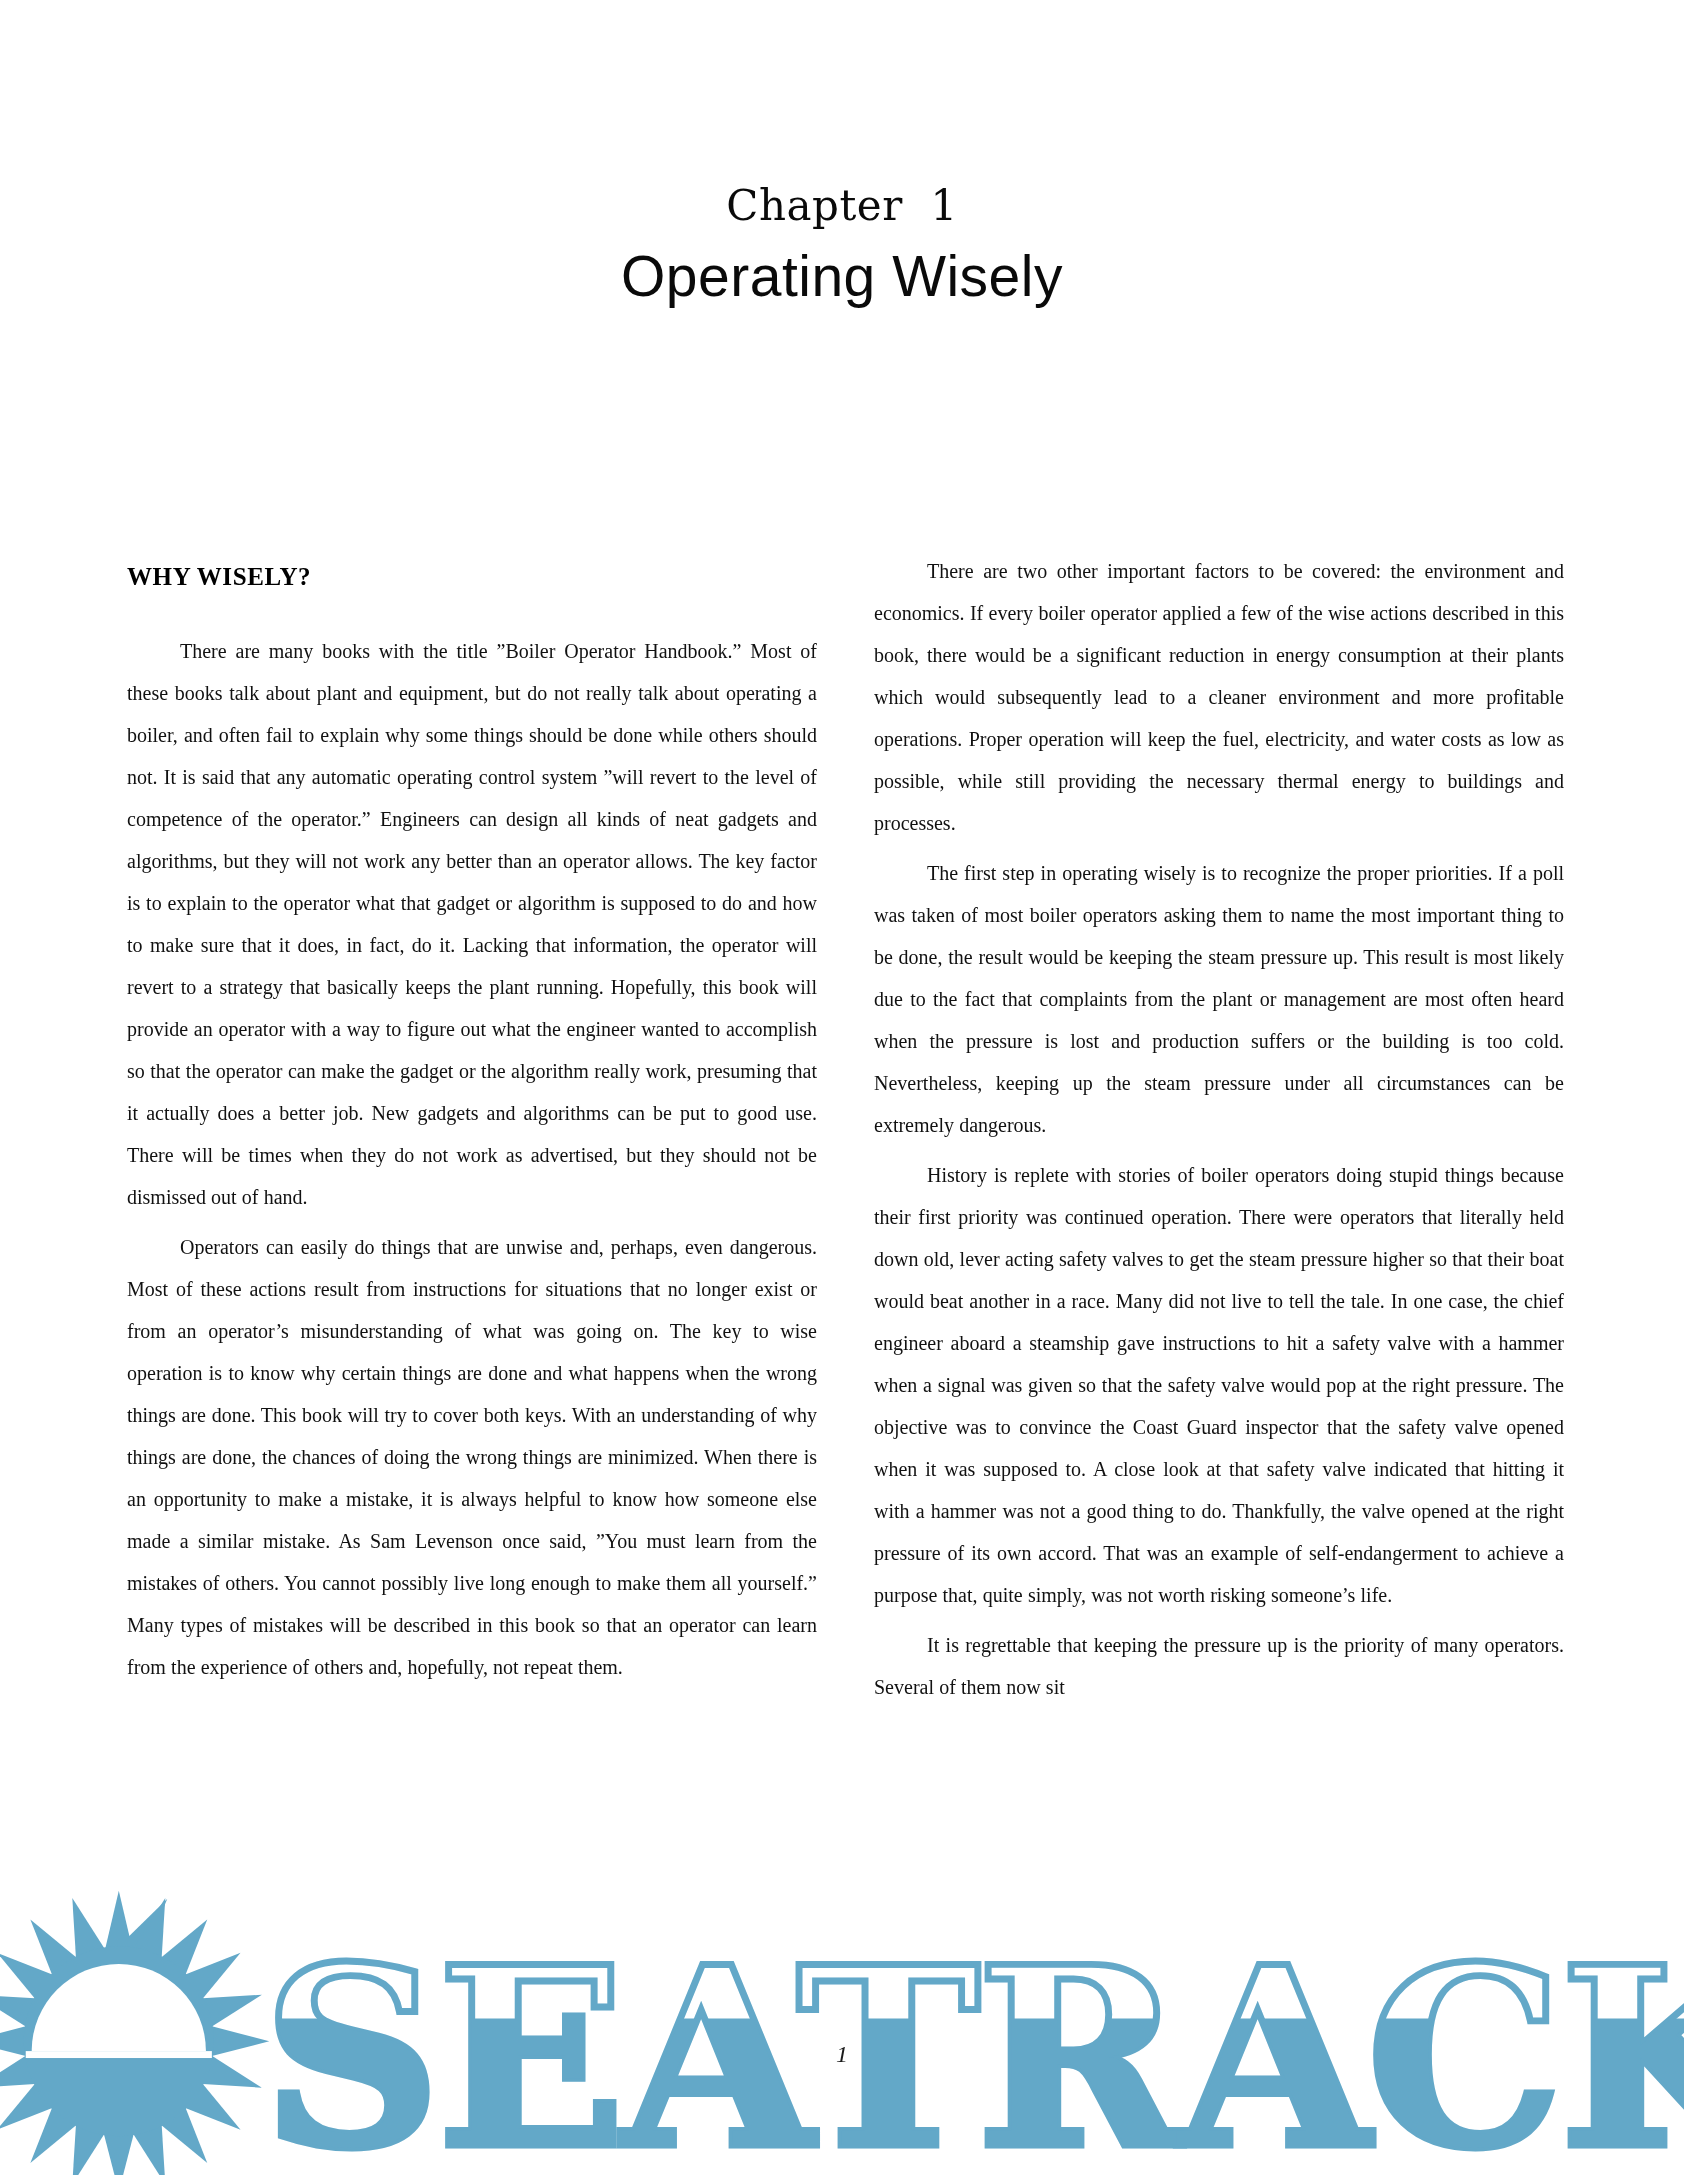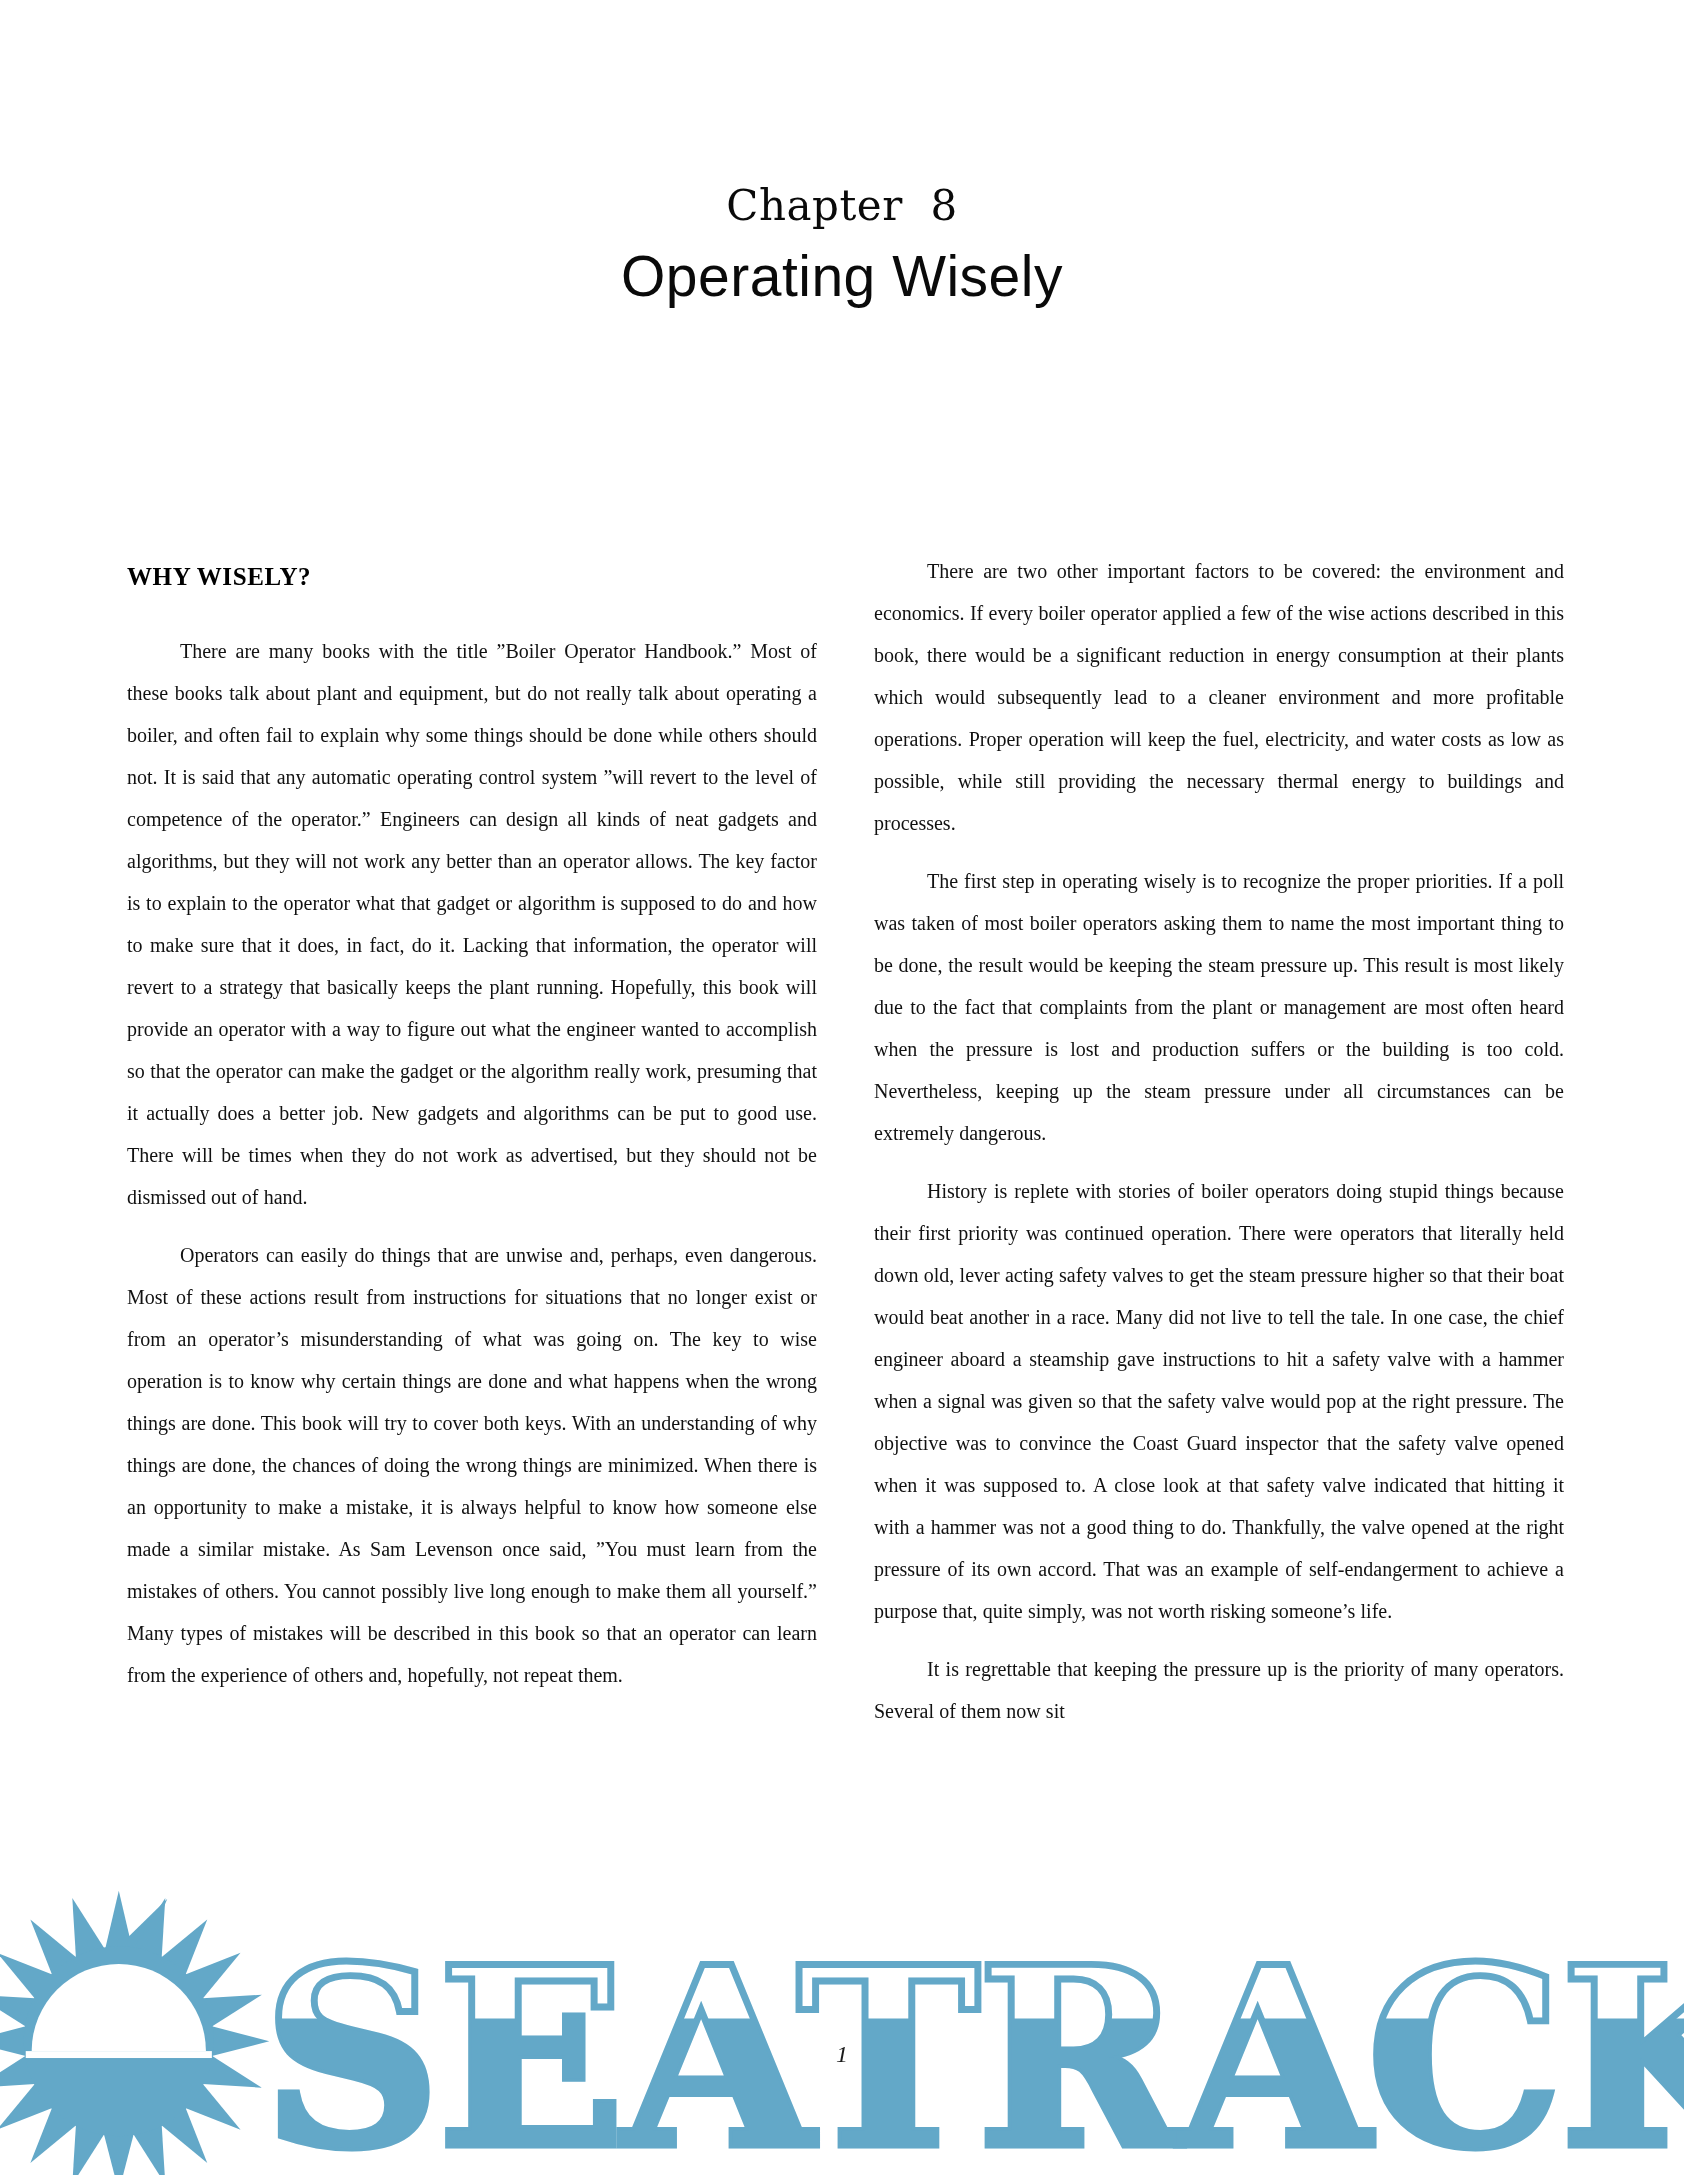--- a/index.html
+++ b/index.html
@@ -78,21 +78,21 @@
     font-size: 20px;
     line-height: 42px;
     text-align: justify;
     text-justify: inter-word;
     text-indent: 53px;
     color: #111;
     hyphens: none;
     word-spacing: 0.2px;
   }
   p.body + p.body {
-    margin-top: 16px;
+    margin-top: 8px;
   }
 
   
   .page-number {
     position: absolute;
     left: 0;
     top: 2041px;
     width: 1684px;
     text-align: center;
     font-style: italic;
@@ -116,21 +116,21 @@
     width: 1684px;
     height: 327px;
   }
 </style>
 </head>
 <body>
 
 <div class="page">
 
   <div class="chapter-header">
-    <div class="chapter-label">Chapter  8</div>
+    <div class="chapter-label">Chapter  1</div>
     <div class="chapter-title">Operating Wisely</div>
   </div>
 
   <div class="columns">
 
     <div class="column">
       <div class="sec-heading">WHY WISELY?</div>
 
       <p class="body">There are many books with the title ”Boiler Operator Handbook.” Most of these books talk about plant and equipment, but do not really talk about operating a boiler, and often fail to explain why some things should be done while others should not. It is said that any automatic operating control system ”will revert to the level of competence of the operator.” Engineers can design all kinds of neat gadgets and algorithms, but they will not work any better than an operator allows. The key factor is to explain to the operator what that gadget or algorithm is supposed to do and how to make sure that it does, in fact, do it. Lacking that information, the operator will revert to a strategy that basically keeps the plant running. Hopefully, this book will provide an operator with a way to figure out what the engineer wanted to accomplish so that the operator can make the gadget or the algorithm really work, presuming that it actually does a better job. New gadgets and algorithms can be put to good use. There will be times when they do not work as advertised, but they should not be dismissed out of hand.</p>
 

